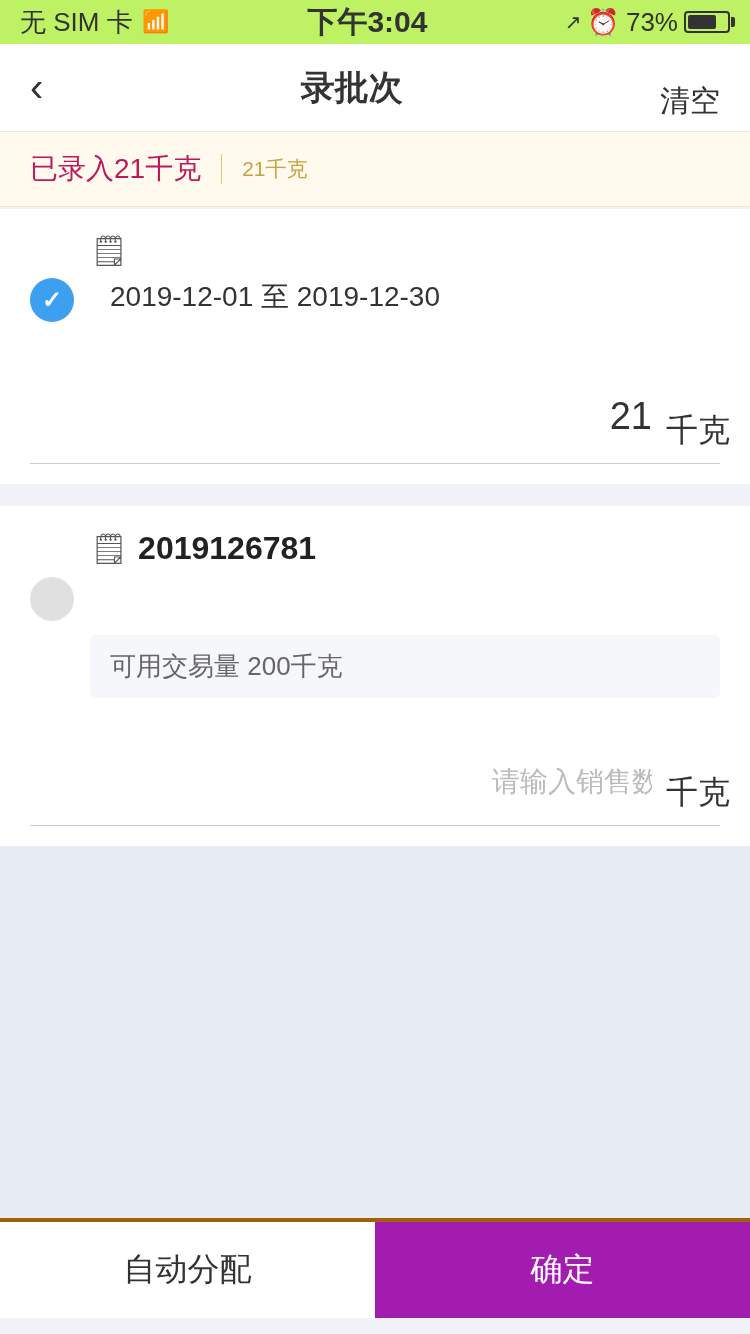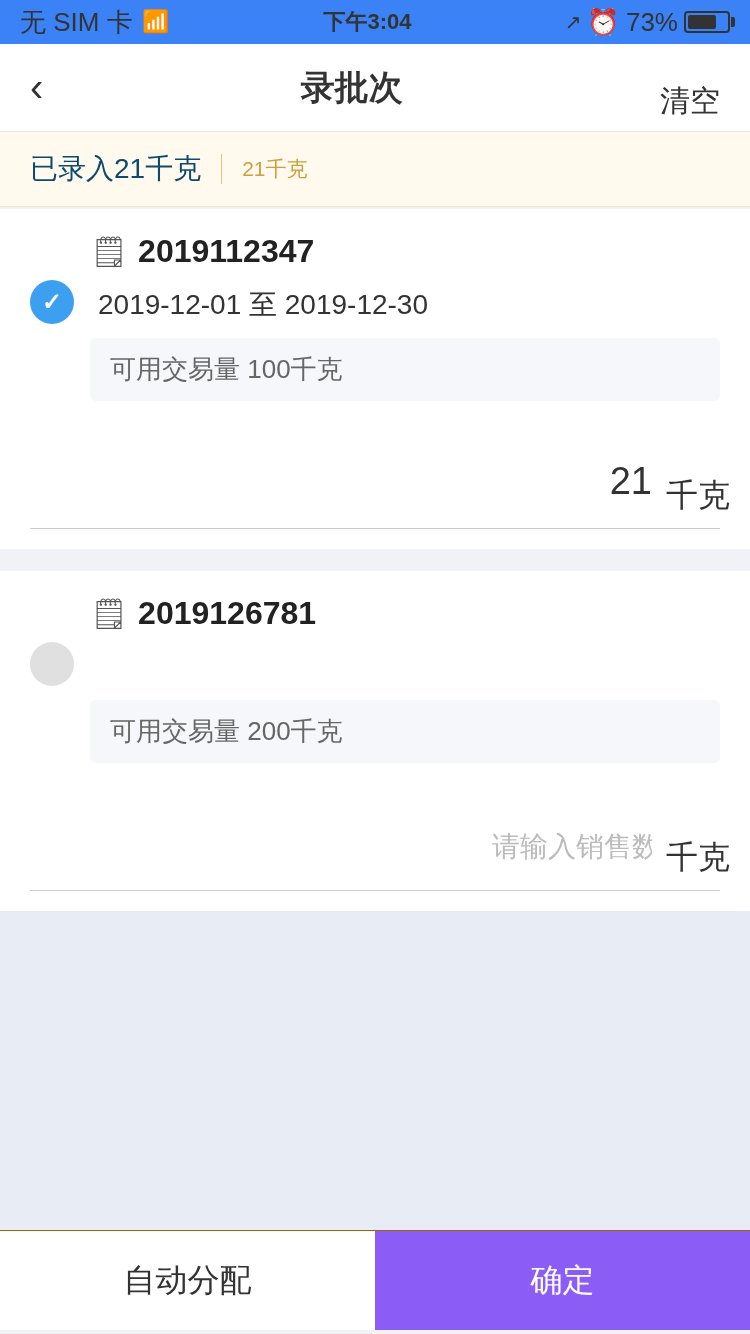--- a/index.html
+++ b/index.html
@@ -10,29 +10,29 @@
       font-family: -apple-system, "PingFang SC", "Helvetica Neue", sans-serif;
       background: #f0f2f7;
       font-size: 28px;
       color: #333;
     }
 
     
     .status-bar {
       width: 750px;
       height: 44px;
-      background: #3b82f6;
+      background: #bef264;
       display: flex;
       align-items: center;
       justify-content: space-between;
       padding: 0 20px;
       font-size: 26px;
     }
     .status-left { display: flex; align-items: center; gap: 10px; }
-    .status-center { font-size: 22px; font-weight: 600; }
+    .status-center { font-size: 30px; font-weight: 600; }
     .status-right { display: flex; align-items: center; gap: 6px; font-size: 26px; }
     .battery-icon {
       width: 46px; height: 22px; border: 2px solid #333; border-radius: 4px;
       position: relative; display: inline-flex; align-items: center; padding: 2px;
     }
     .battery-icon::after {
       content: ''; position: absolute; right: -7px; top: 50%; transform: translateY(-50%);
       width: 4px; height: 10px; background: #333; border-radius: 0 2px 2px 0;
     }
     .battery-fill { height: 100%; background: #333; border-radius: 2px; width: 73%; }
@@ -54,21 +54,21 @@
 
     
     .info-banner {
       background: #fff9ee;
       padding: 18px 30px;
       display: flex;
       align-items: center;
       gap: 20px;
       border-bottom: 1px solid #f0e8cc;
     }
-    .info-banner-label { font-size: 28px; color: #0c4a6e; }
+    .info-banner-label { font-size: 28px; color: #be185d; }
     .info-banner-divider { width: 1px; height: 30px; background: #e0c870; }
     .info-banner-value { font-size: 21px; color: #c8a140; font-weight: 500; }
 
     
     .card {
       background: #fff;
       margin-top: 2px;
     }
 
     .card-inner {
@@ -89,22 +89,22 @@
     }
     .batch-id {
       font-size: 32px;
       font-weight: 600;
       color: #222;
     }
 
     
     .date-row {
       display: flex;
-      align-items: flex-end;
-      gap: 24px;
+      align-items: flex-start;
+      gap: 36px;
       margin-bottom: 14px;
     }
     .radio-circle {
       width: 44px; height: 44px; border-radius: 50%;
       display: flex; align-items: center; justify-content: center;
       flex-shrink: 0;
     }
     .radio-circle.selected {
       background: #3d9fef;
     }
@@ -176,43 +176,43 @@
       min-height: 400px;
     }
 
     
     .bottom-bar {
       width: 750px;
       height: 100px;
       background: #fff;
       display: flex;
       align-items: stretch;
-      border-top: 1px solid #a16207;
+      border-top: 4px solid #a16207;
       position: fixed;
-      bottom: 4px;
+      bottom: 16px;
       left: 0;
     }
     .btn-auto {
       flex: 1;
       display: flex;
       align-items: center;
       justify-content: center;
       font-size: 32px;
       color: #333;
       background: #fff;
       cursor: pointer;
     }
     .btn-confirm {
       flex: 1;
       display: flex;
       align-items: center;
       justify-content: center;
       font-size: 32px;
       color: #fff;
-      background: #8b5cf6;
+      background: #a21caf;
       cursor: pointer;
       text-align: right;
     }
 
     .wifi-icon { font-size: 22px; }
     .arrow-icon { font-size: 20px; }
   </style>
 </head>
 <body>
 
@@ -242,29 +242,27 @@
   <span class="info-banner-label">已录入21千克</span>
   <div class="info-banner-divider"></div>
   <span class="info-banner-value">21千克</span>
 </div>
 
 <div class="card">
   <div class="card-inner">
 
     <div class="batch-title-row">
       <span class="batch-icon">🗒</span>
-      <span class="batch-id">2019112347</span>
     </div>
 
     <div class="date-row">
       <div class="radio-circle selected"></div>
       <span class="date-text">2019-12-01 至 2019-12-30</span>
     </div>
 
-    <div class="avail-box">可用交易量 100千克</div>
   </div>
 
   <div class="qty-row">
     <input class="qty-input" type="text" value="21" style="">
     <span class="qty-unit">千克</span>
   </div>
   <div class="qty-underline"></div>
   <div style="height:20px;"></div>
 </div>
 

